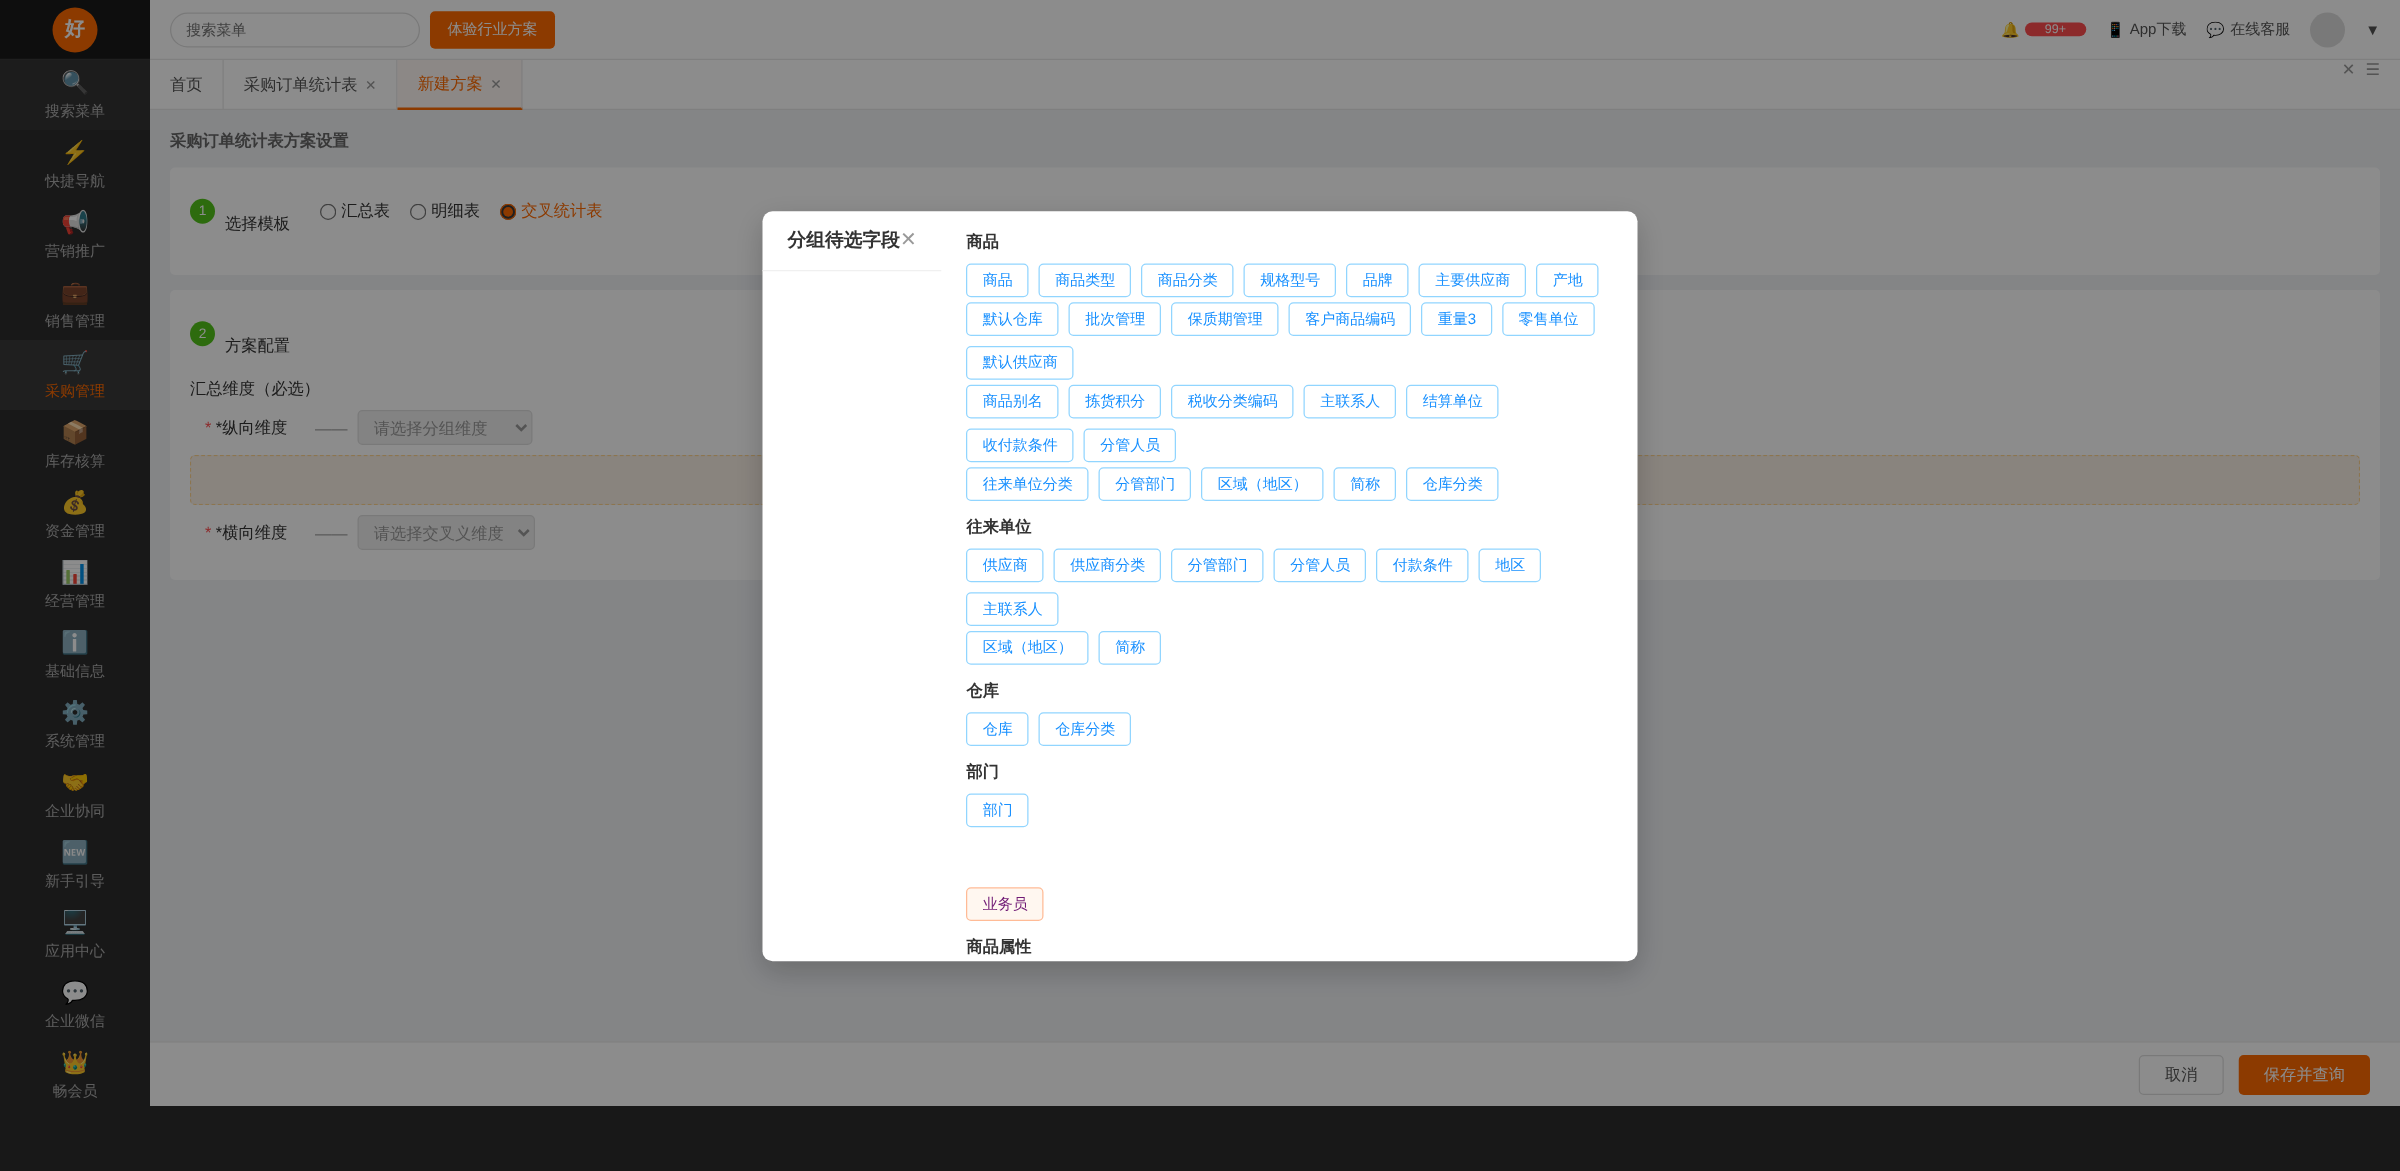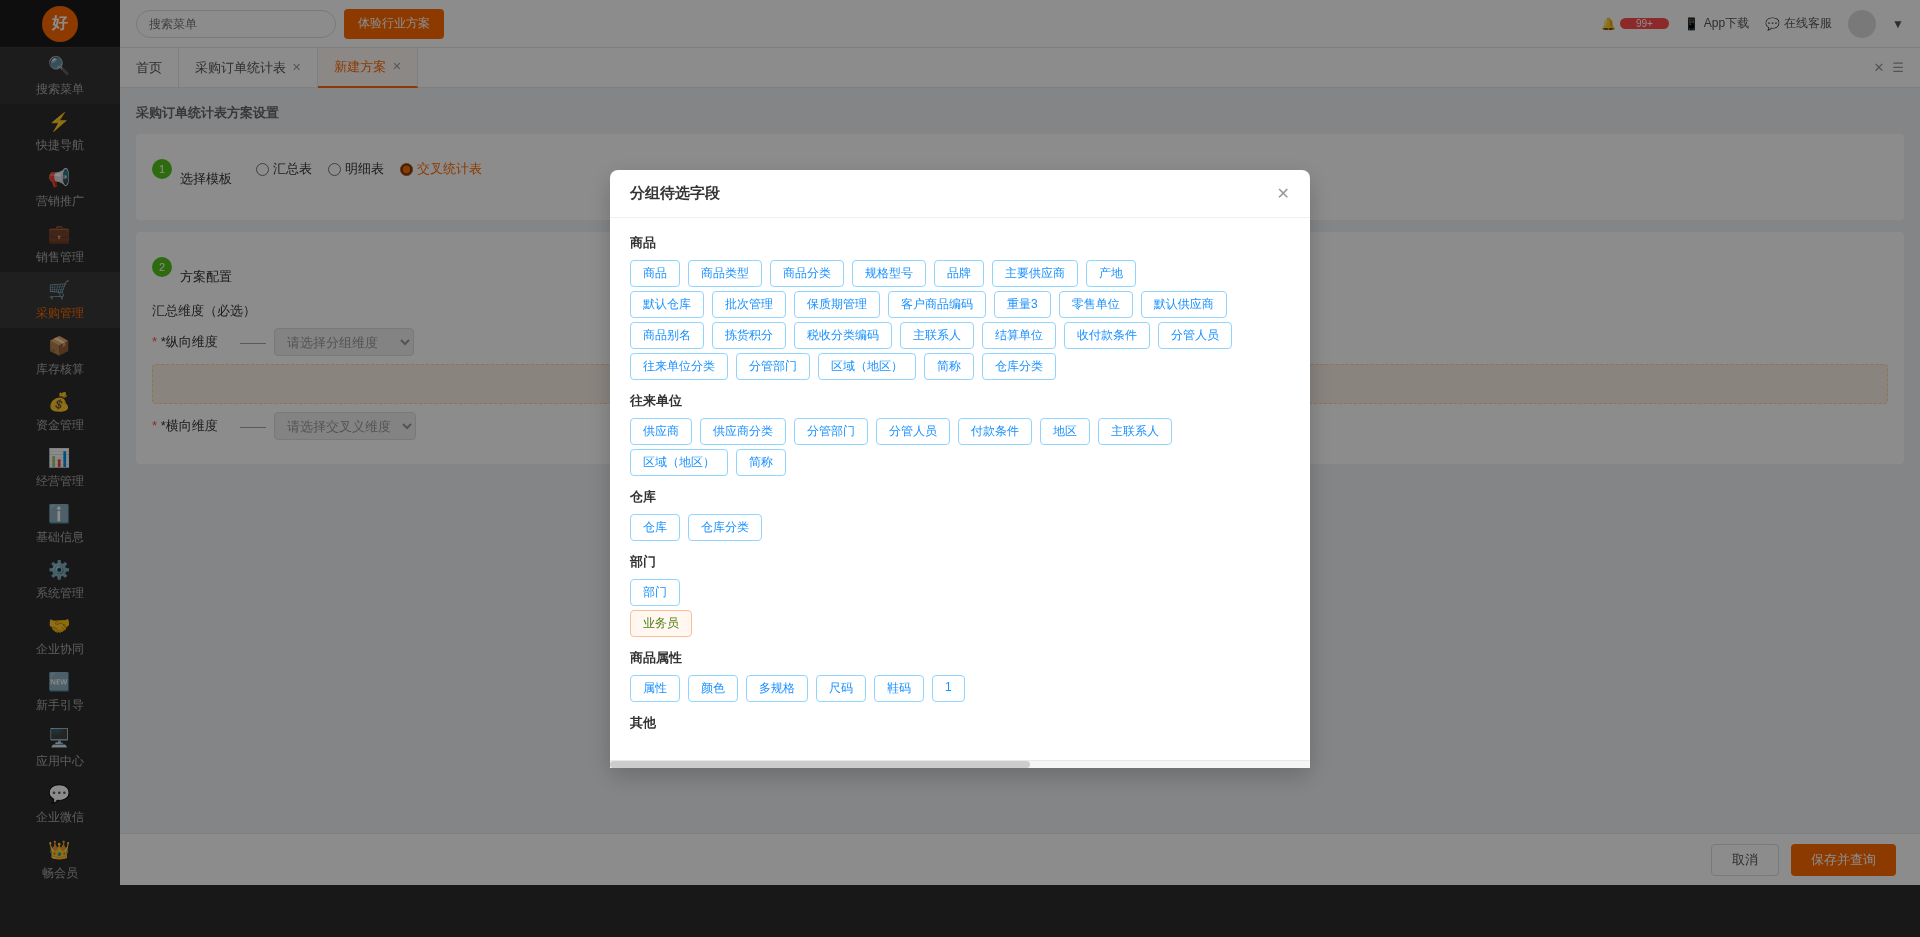--- a/index.html
+++ b/index.html
@@ -42,21 +42,21 @@
       font-size: 10px; padding: 0 16px; min-width: 16px; text-align: center;
     }
     .avatar {
       width: 28px; height: 28px; background: #ddd; border-radius: 50%;
     }
 
     
     .tab-bar {
       position: fixed; top: 48px; left: 120px; right: 0;
       height: 40px; background: #fff;
-      display: flex; align-items: center;
+      display: flex; align-items: flex-start;
       border-bottom: 1px solid #e8e8e8;
       z-index: 99;
     }
     .tab-item {
       height: 40px; padding: 0 16px;
       display: flex; align-items: center; gap: 6px;
       font-size: 13px; color: #555; cursor: pointer;
       border-right: 1px solid #e8e8e8;
     }
     .tab-item.active {
@@ -113,21 +113,21 @@
     .step-num {
       width: 20px; height: 20px; border-radius: 50%;
       background: #52c41a; color: white;
       display: flex; align-items: center; justify-content: center; font-size: 11px;
     }
     .step-label { font-size: 13px; color: #333; margin-top: 20px; }
     .radio-group { display: flex; gap: 16px; align-items: center; font-size: 13px; }
     .radio-item { display: flex; align-items: center; gap: 4px; cursor: pointer; }
     .radio-item input[type=radio] { accent-color: #ff6a00; }
 
-    .form-row { display: flex; align-items: center; gap: 8px; margin: 8px 0; font-size: 13px; }
+    .form-row { display: flex; align-items: center; gap: 8px; margin: 8px 12px; font-size: 13px; }
     .form-label { color: #333; width: 80px; }
     .form-select {
       height: 28px; border: 1px solid #ddd; border-radius: 4px;
       padding: 0 8px; min-width: 140px; font-size: 13px; color: #999;
     }
 
     
     .bottom-bar {
       position: fixed; bottom: 0; left: 0; right: 0;
       height: 52px; background: #2d2d2d;
@@ -158,21 +158,21 @@
 
     
     .modal-overlay {
       position: fixed; inset: 0;
       background: rgba(0,0,0,0.45);
       z-index: 200; display: flex; align-items: center; justify-content: center;
     }
     .modal {
       background: white; border-radius: 8px;
       width: 700px; max-height: 600px;
-      display: flex; flex-direction: column;
+      display: flex; flex-direction: row;
       box-shadow: 0 8px 24px rgba(0,0,0,0.2);
     }
     .modal-header {
       height: 48px; padding: 0 20px;
       display: flex; align-items: center; justify-content: space-between;
       border-bottom: 1px solid #f0f0f0;
       font-size: 15px; font-weight: bold; color: #333;
       flex-shrink: 0;
     }
     .modal-close {
@@ -443,21 +443,21 @@
         <span class="field-tag">仓库</span>
         <span class="field-tag">仓库分类</span>
       </div>
 
       <div class="field-section-title">部门</div>
       <div class="field-grid">
         <span class="field-tag">部门</span>
       </div>
 
       <div class="field-grid">
-        <span class="field-tag" style="color:#4d7c0f;border-color:#ffbb96;background:#fff7f0;">业务员</span>
+        <span class="field-tag" style="color:#701a75;border-color:#ffbb96;background:#fff7f0;margin-top:44px;">业务员</span>
       </div>
 
       <div class="field-section-title">商品属性</div>
       <div class="field-grid">
         <span class="field-tag">属性</span>
         <span class="field-tag">颜色</span>
         <span class="field-tag">多规格</span>
         <span class="field-tag">尺码</span>
         <span class="field-tag">鞋码</span>
         <span class="field-tag">1</span>

